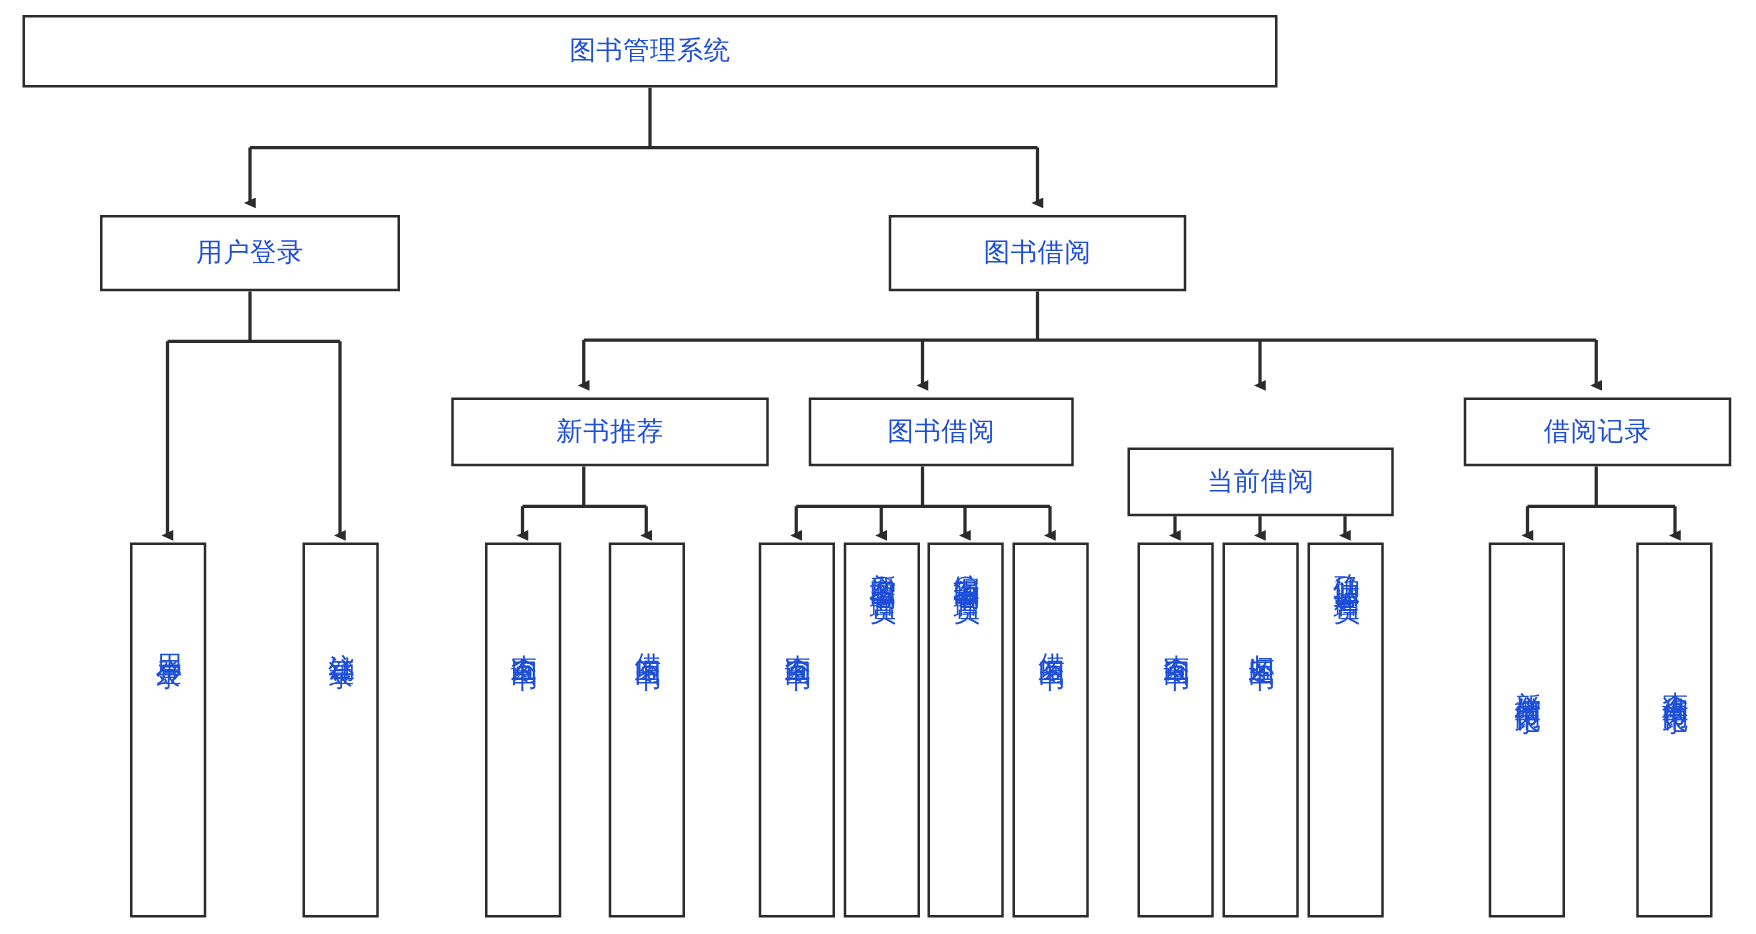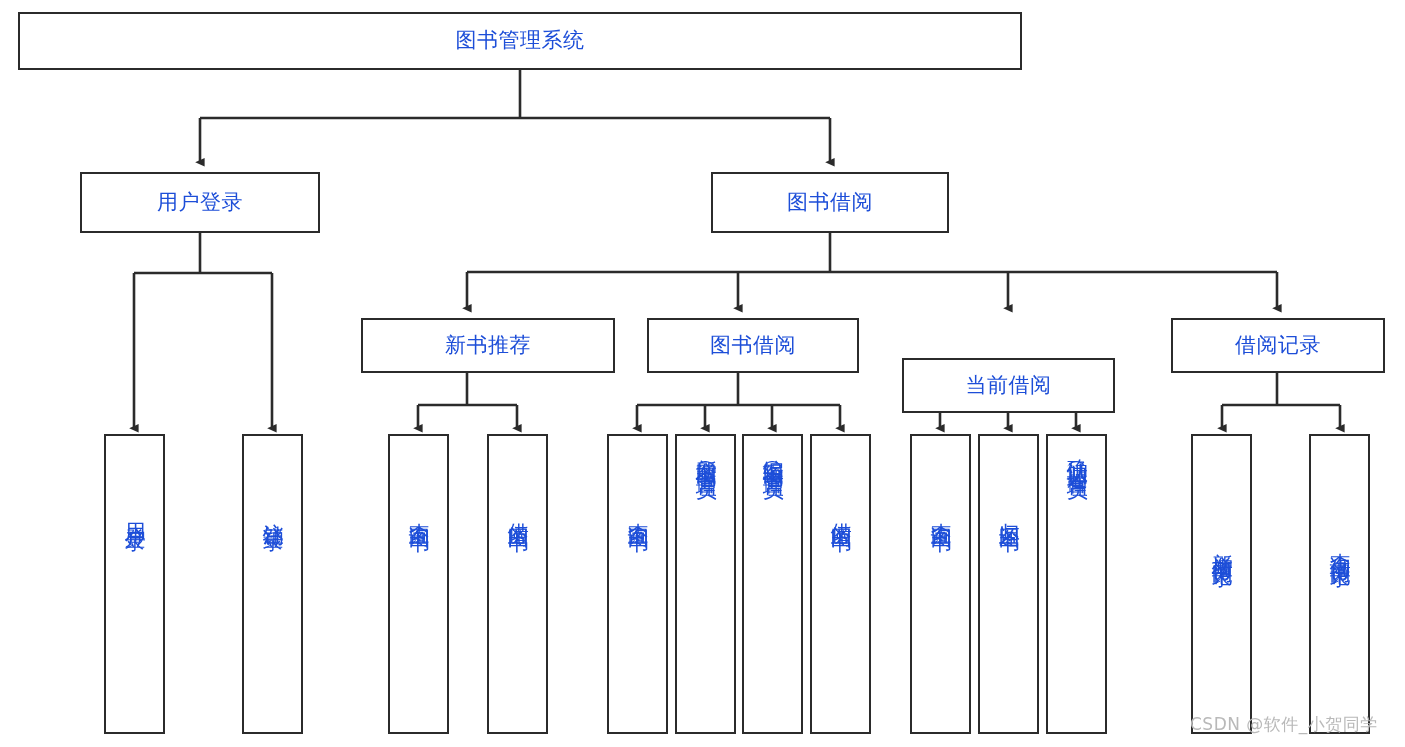--- a/index.html
+++ b/index.html
@@ -194,15 +194,14 @@
     <span class="node-label">确认归还（管理员）</span>
   </div>
 
   <div class="node vertical deep" style="left:1191px; top:434px; width:61px; height:300px;">
     <span class="node-label">新增借阅记录</span>
   </div>
   <div class="node vertical deep" style="left:1309px; top:434px; width:61px; height:300px;">
     <span class="node-label">查询借阅记录</span>
   </div>
 
-  <div class="watermark">CSDN @软件_小贺同学</div>
 
 </div>
 
 </body></html>

